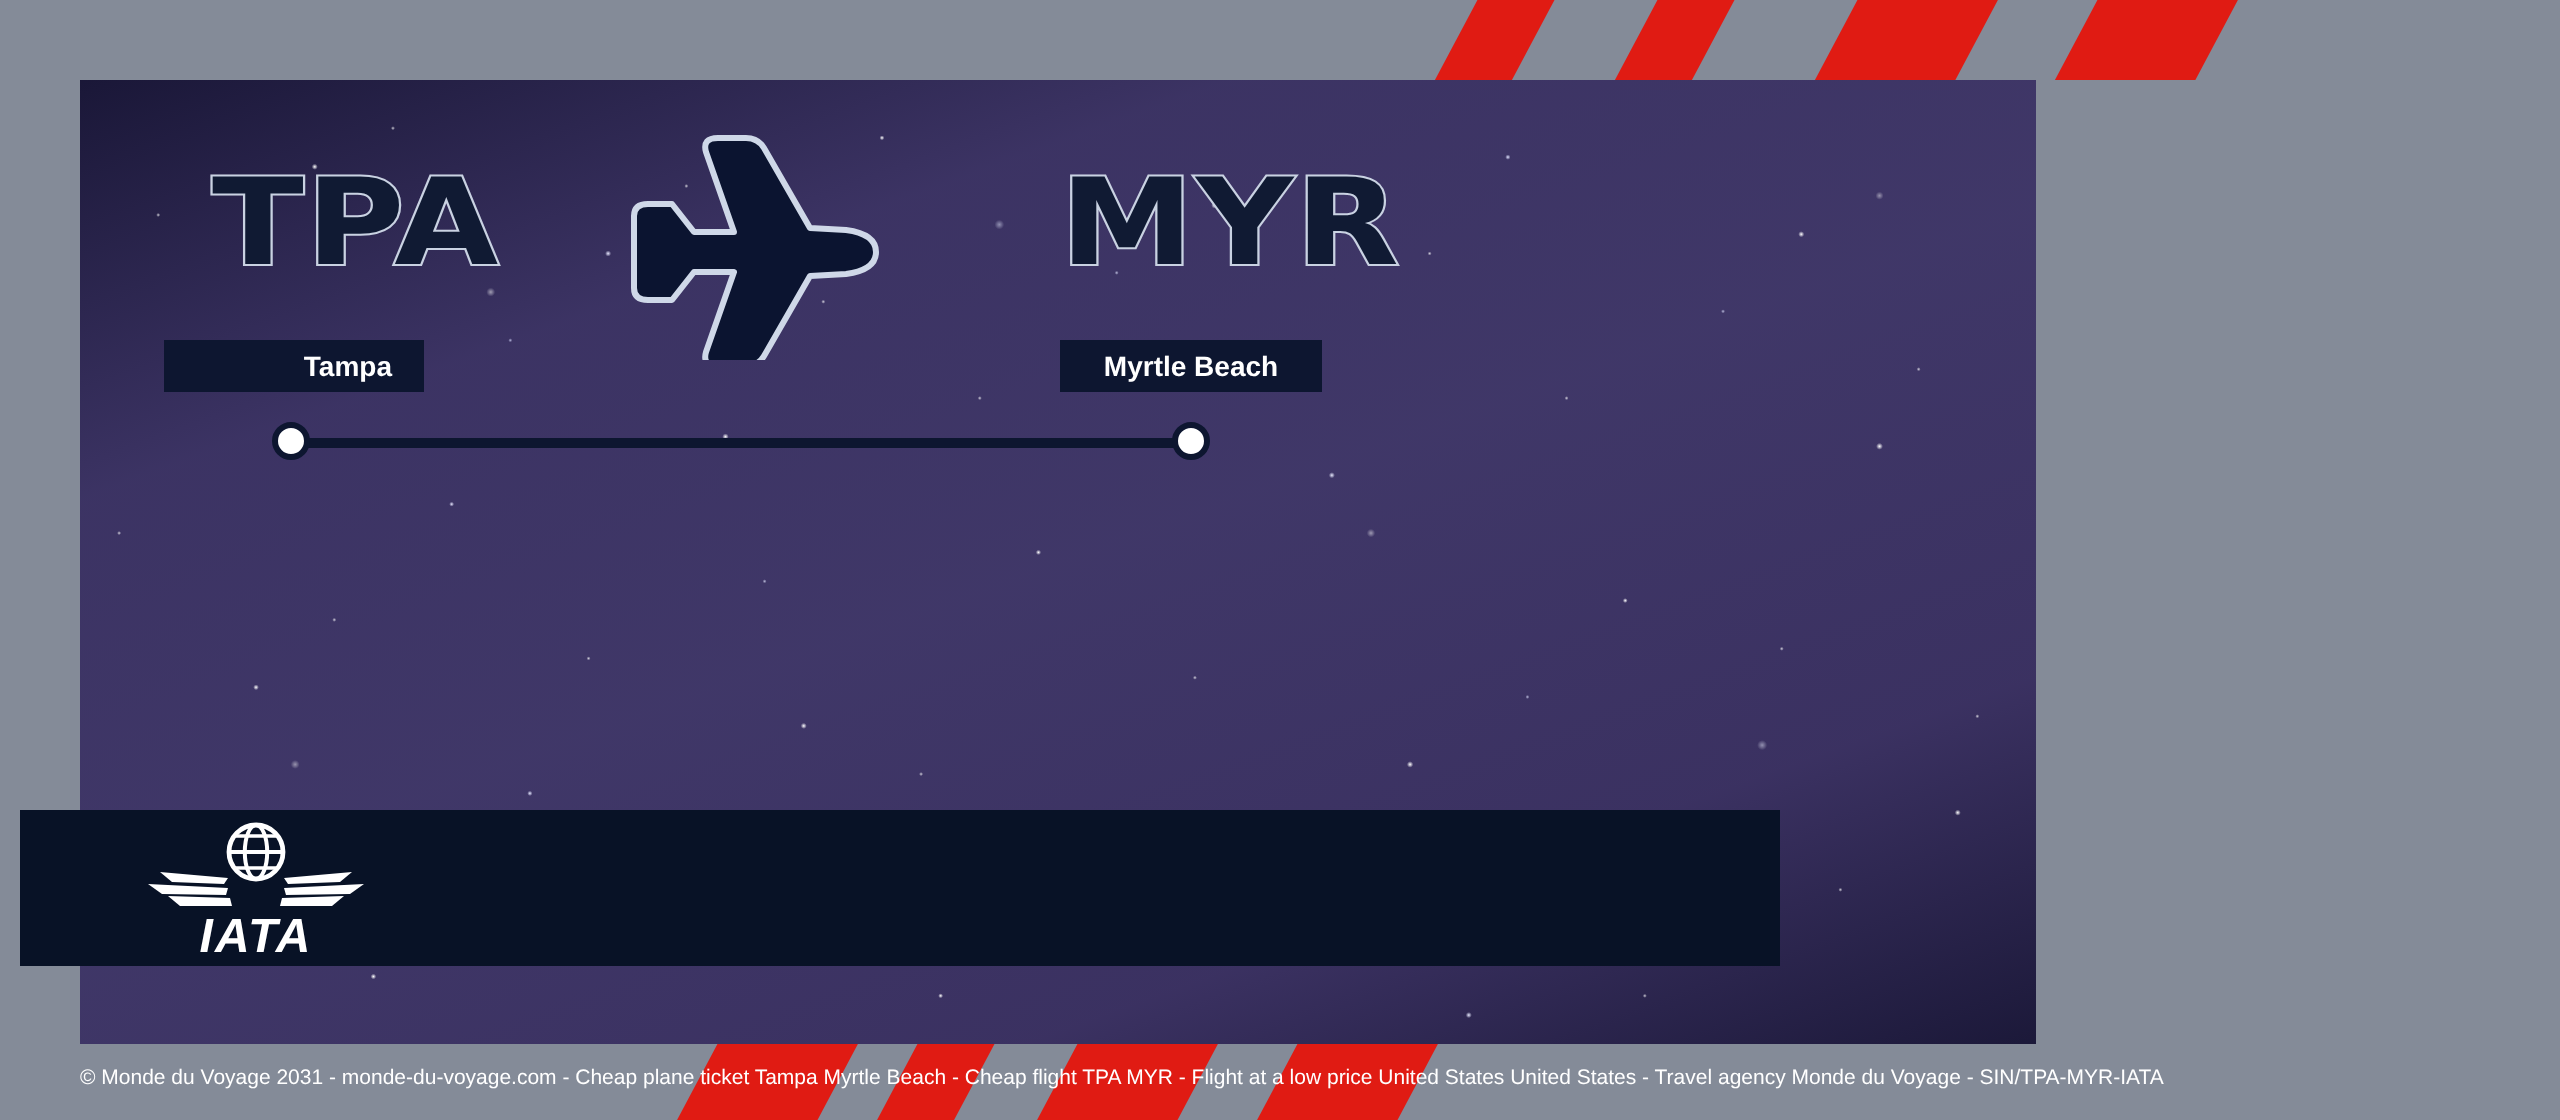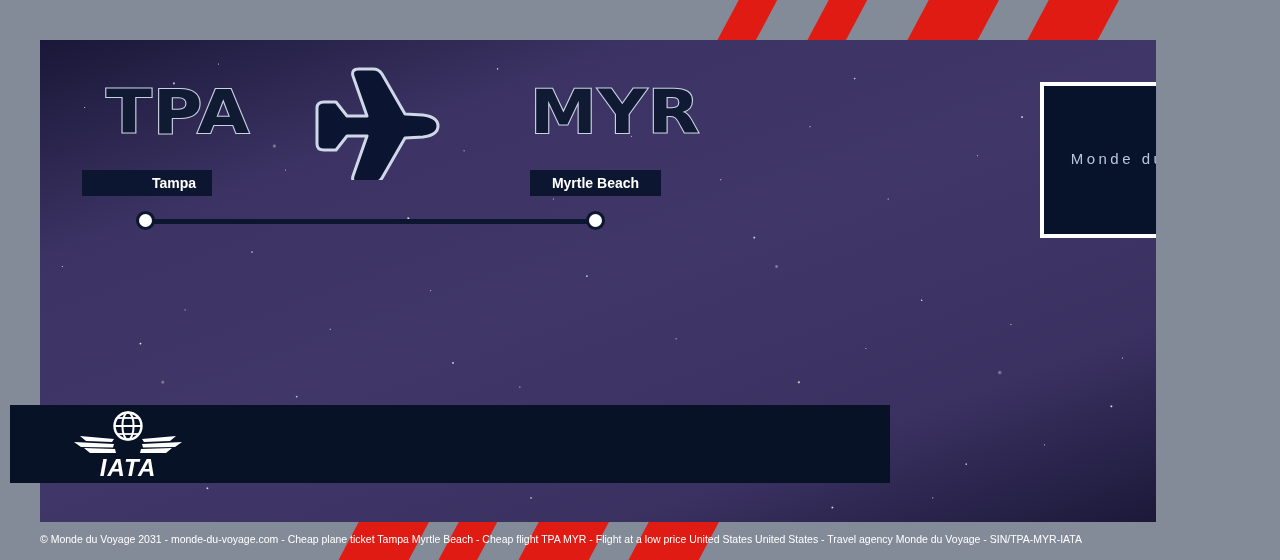--- a/index.html
+++ b/index.html
@@ -30,21 +30,21 @@
     background:#e01b13;
     transform:rotate(28deg);
     transform-origin:top left;
   }
   .stripes .bar.wide { width:62px; }
 
   
   .photo {
     position:absolute;
     left:40px; top:40px;
-    width:1116px; height:482px;
+    width:978px; height:482px;
     overflow:hidden;
     background:#22c55e;
   }
   .sky {
     position:absolute; inset:0;
     background:
       radial-gradient(ellipse 300px 230px at 43% 62%, rgba(198,200,240,0.55) 0%, rgba(150,150,215,0.22) 45%, rgba(90,80,150,0) 72%),
       radial-gradient(ellipse 520px 420px at 40% 55%, rgba(130,120,190,0.45) 0%, rgba(80,70,140,0.15) 55%, rgba(50,42,95,0) 80%),
       radial-gradient(ellipse 420px 300px at 78% 20%, rgba(86,74,128,0.5) 0%, rgba(45,38,80,0) 70%),
       radial-gradient(ellipse 500px 380px at 12% 80%, rgba(96,80,140,0.45) 0%, rgba(40,32,72,0) 72%),

